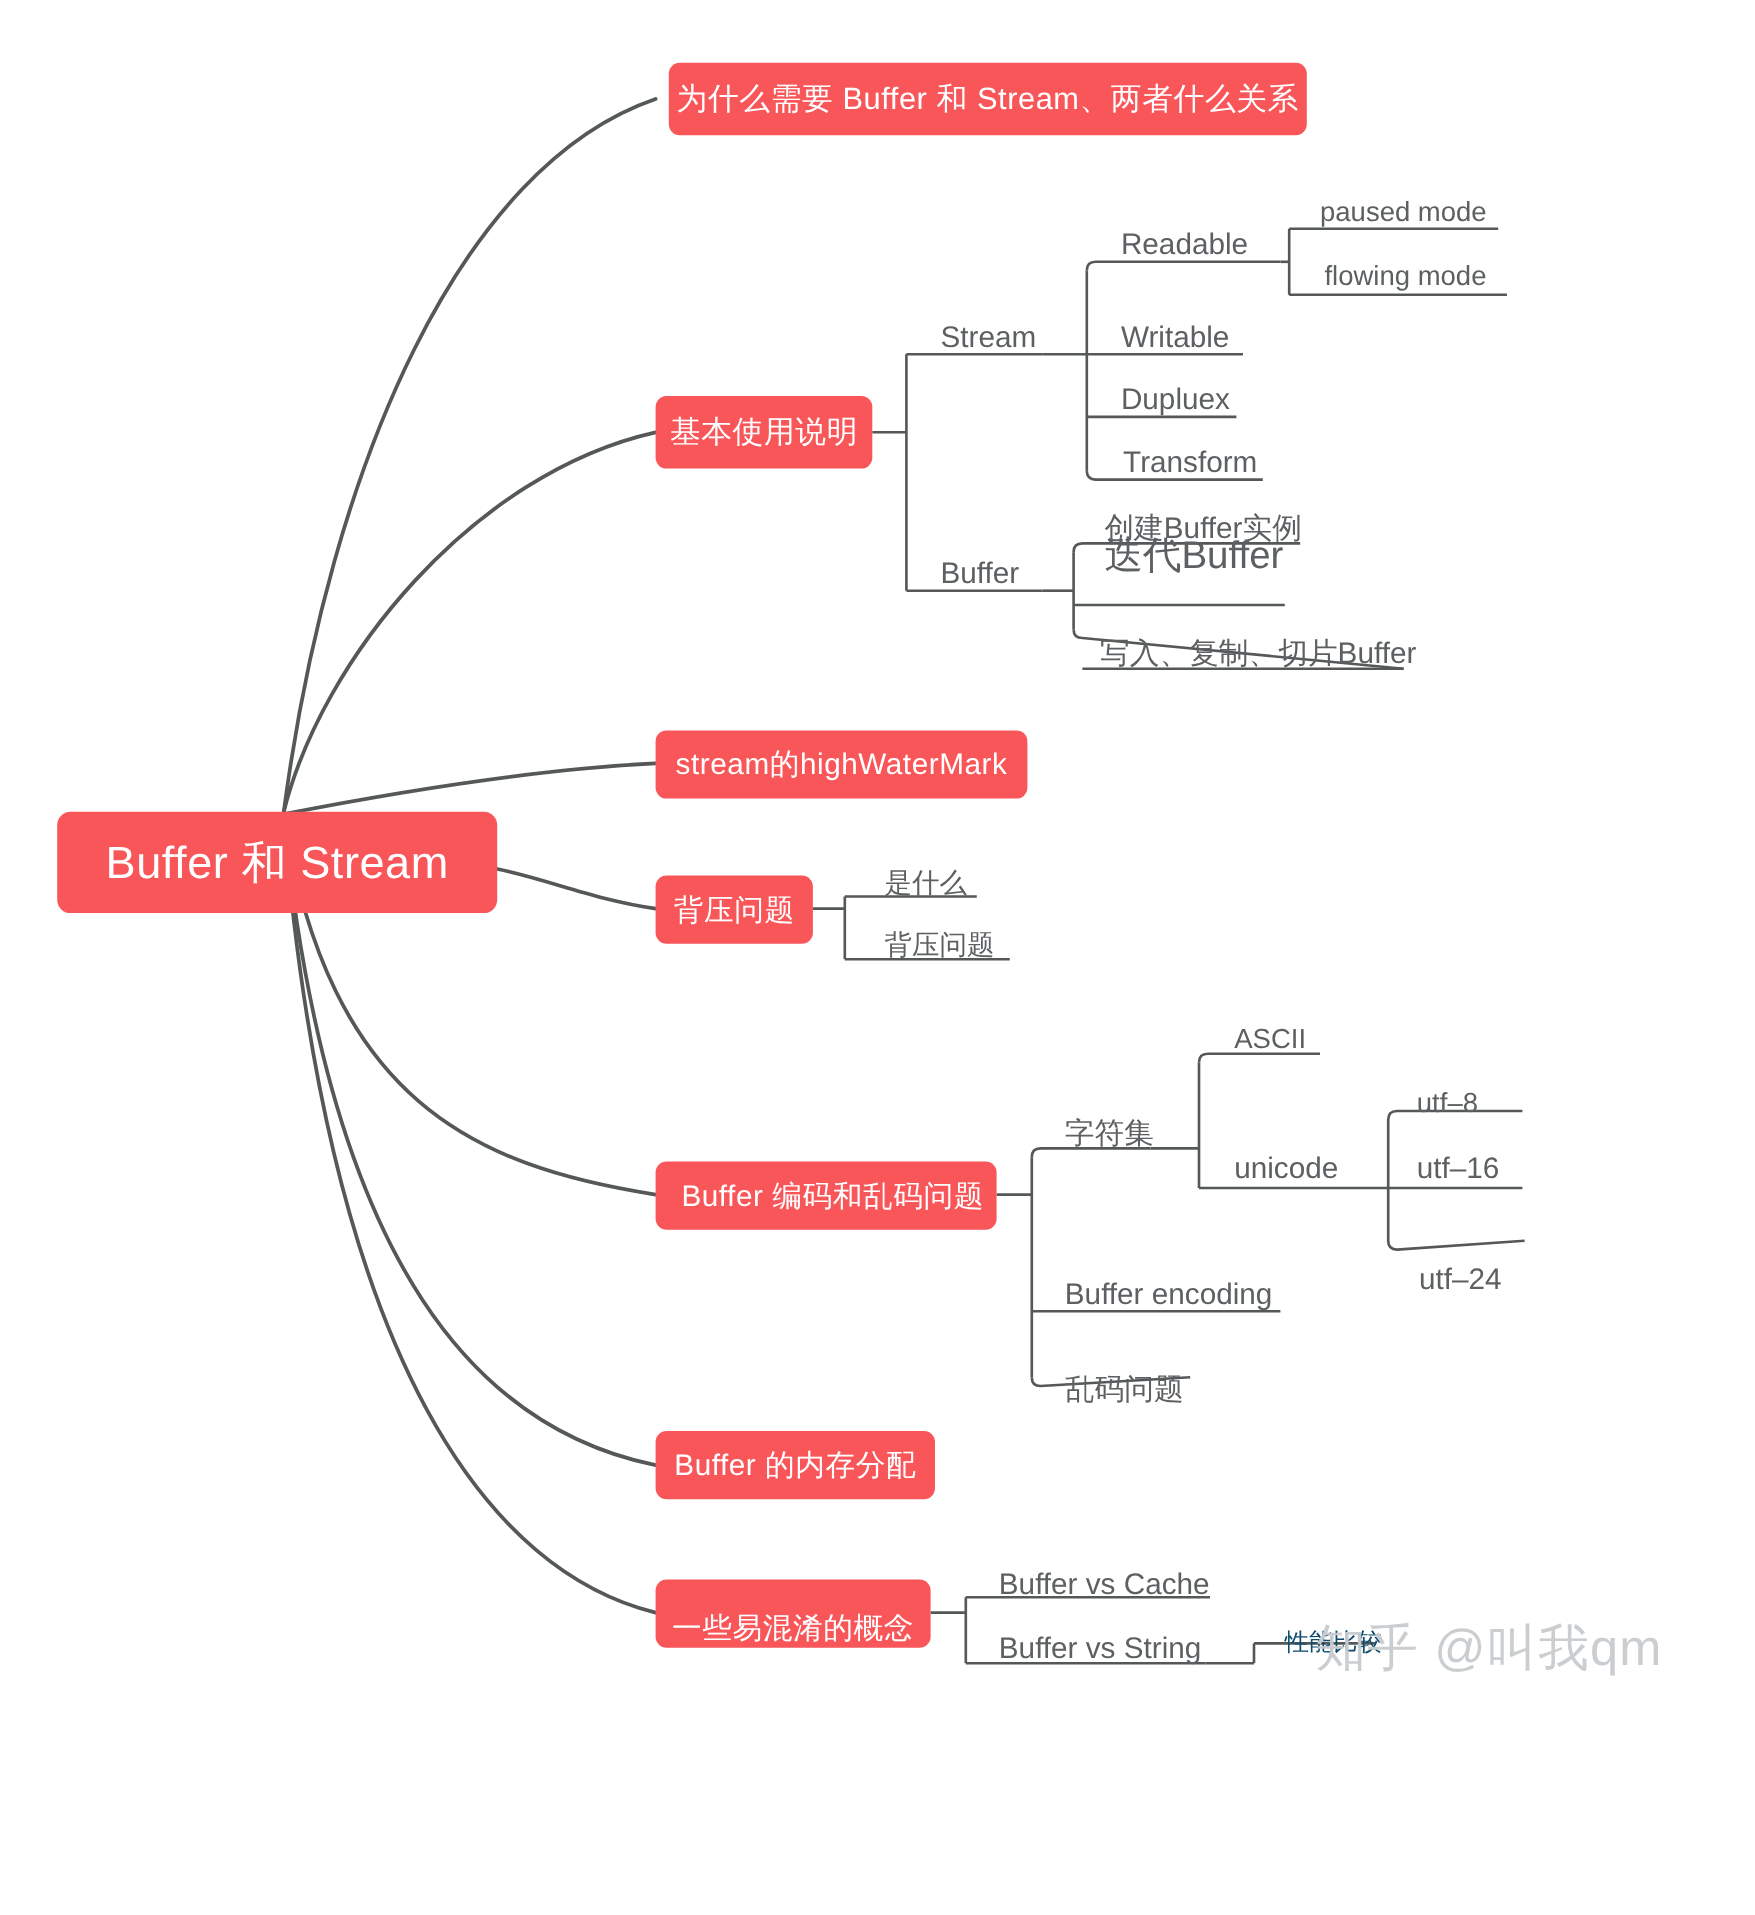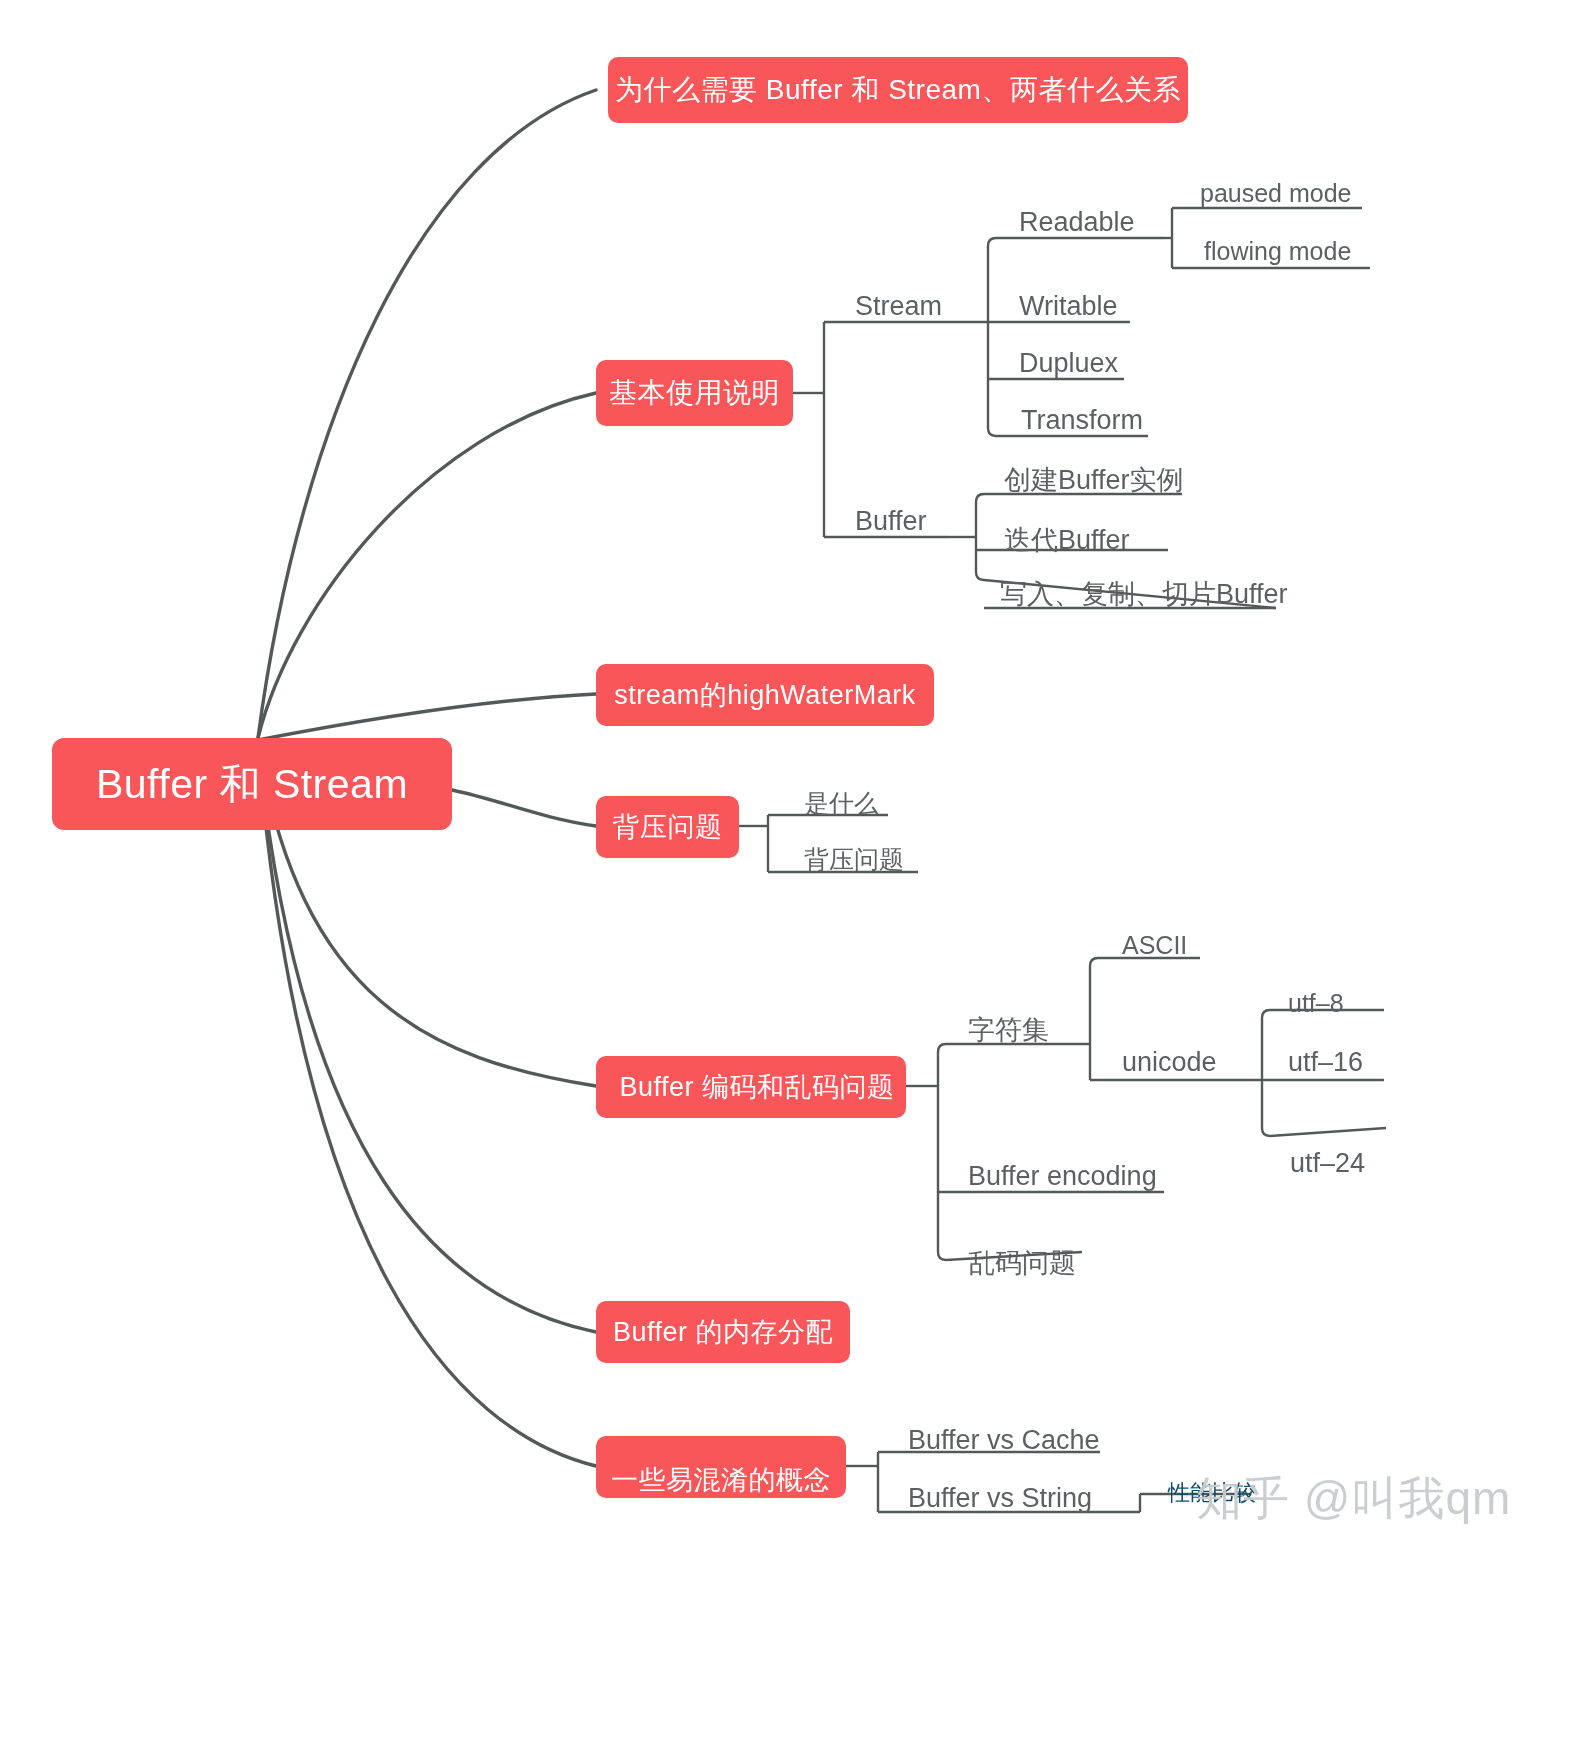--- a/index.html
+++ b/index.html
@@ -156,21 +156,21 @@
     </div>
 
   <div class="gnode" style="left:855px;top:503px;height:32px;font-size:27px;">
     <span>Buffer</span>
     </div>
 
   <div class="gnode" style="left:1004px;top:462px;height:32px;font-size:27px;">
     <span>创建Buffer实例</span>
     </div>
 
-  <div class="gnode" style="left:1004px;top:522px;height:32px;font-size:27px;justify-content:flex-end;">
+  <div class="gnode" style="left:1004px;top:490px;height:32px;font-size:35px;justify-content:flex-end;">
     <span>迭代Buffer</span>
     </div>
 
   <div class="gnode" style="left:1000px;top:576px;height:32px;font-size:27px;">
     <span>写入、复制、切片Buffer</span>
     </div>
 
   <div class="gnode" style="left:804px;top:786px;height:30px;font-size:25px;">
     <span>是什么</span>
     </div>

